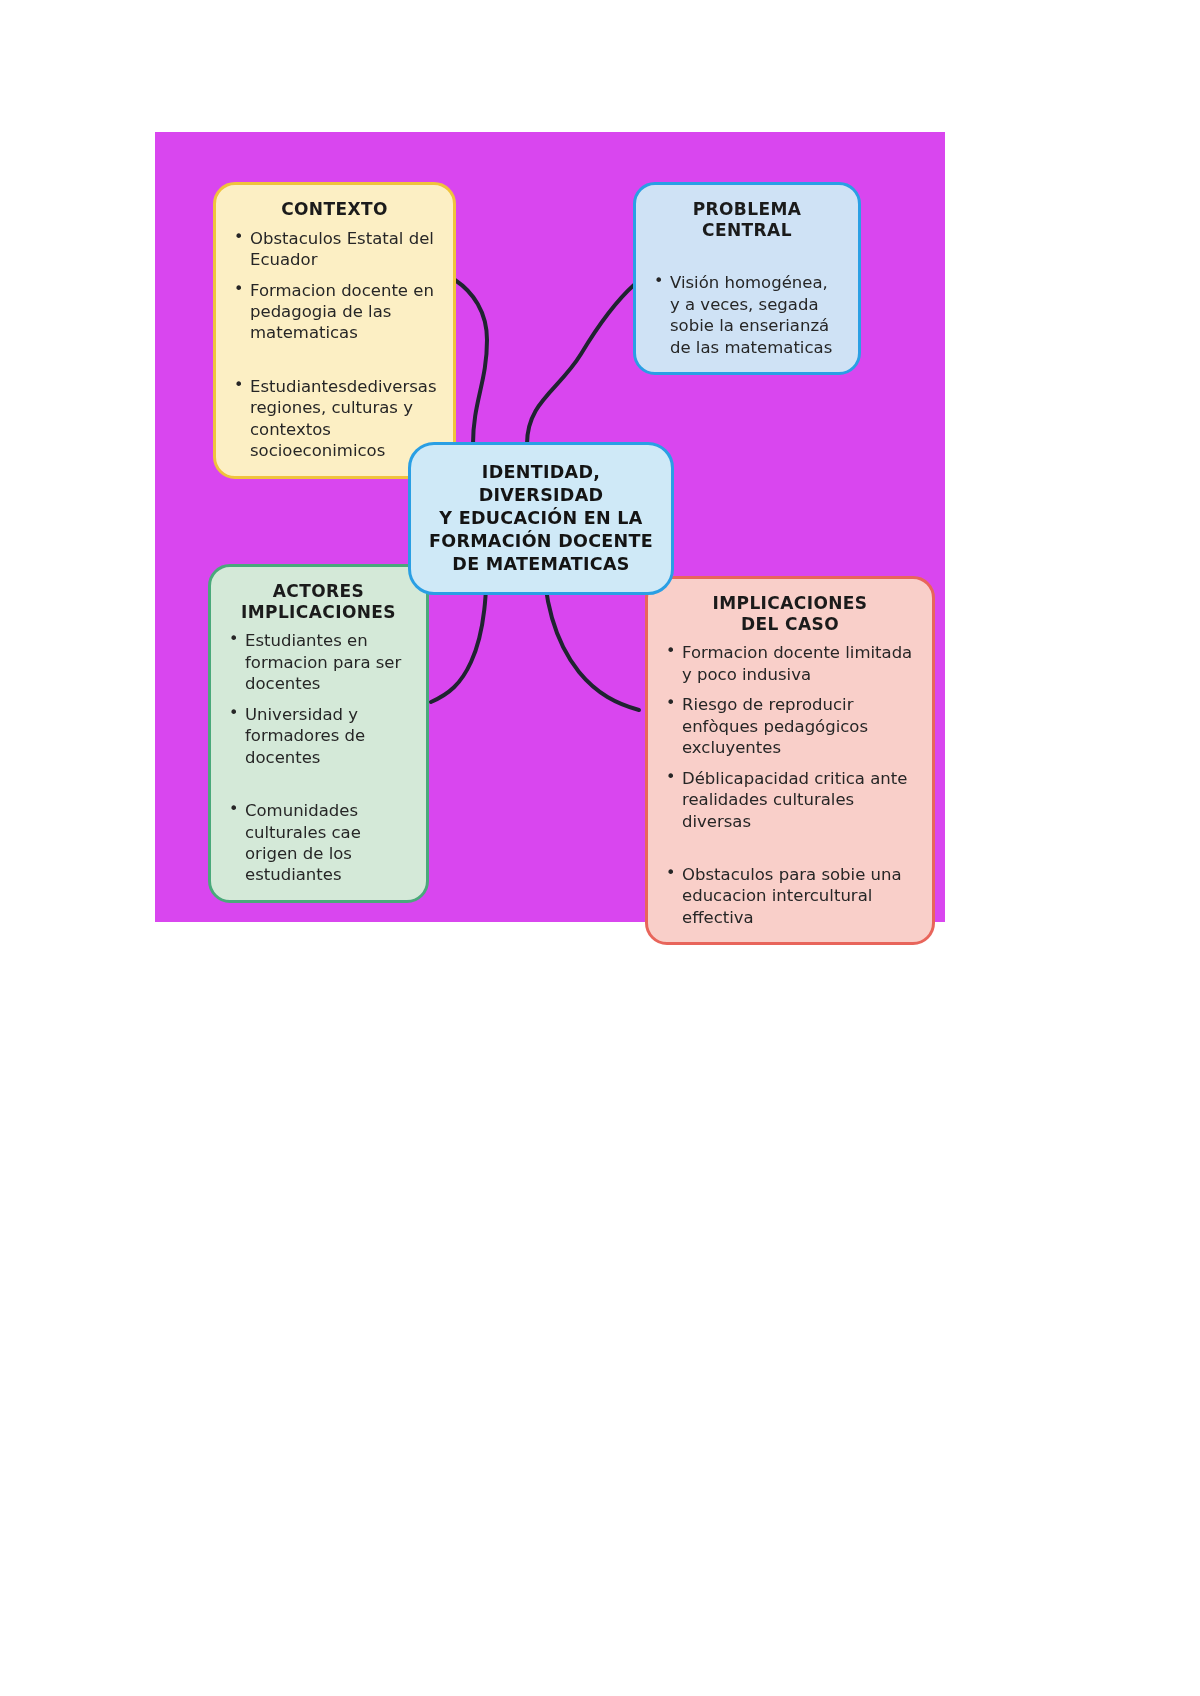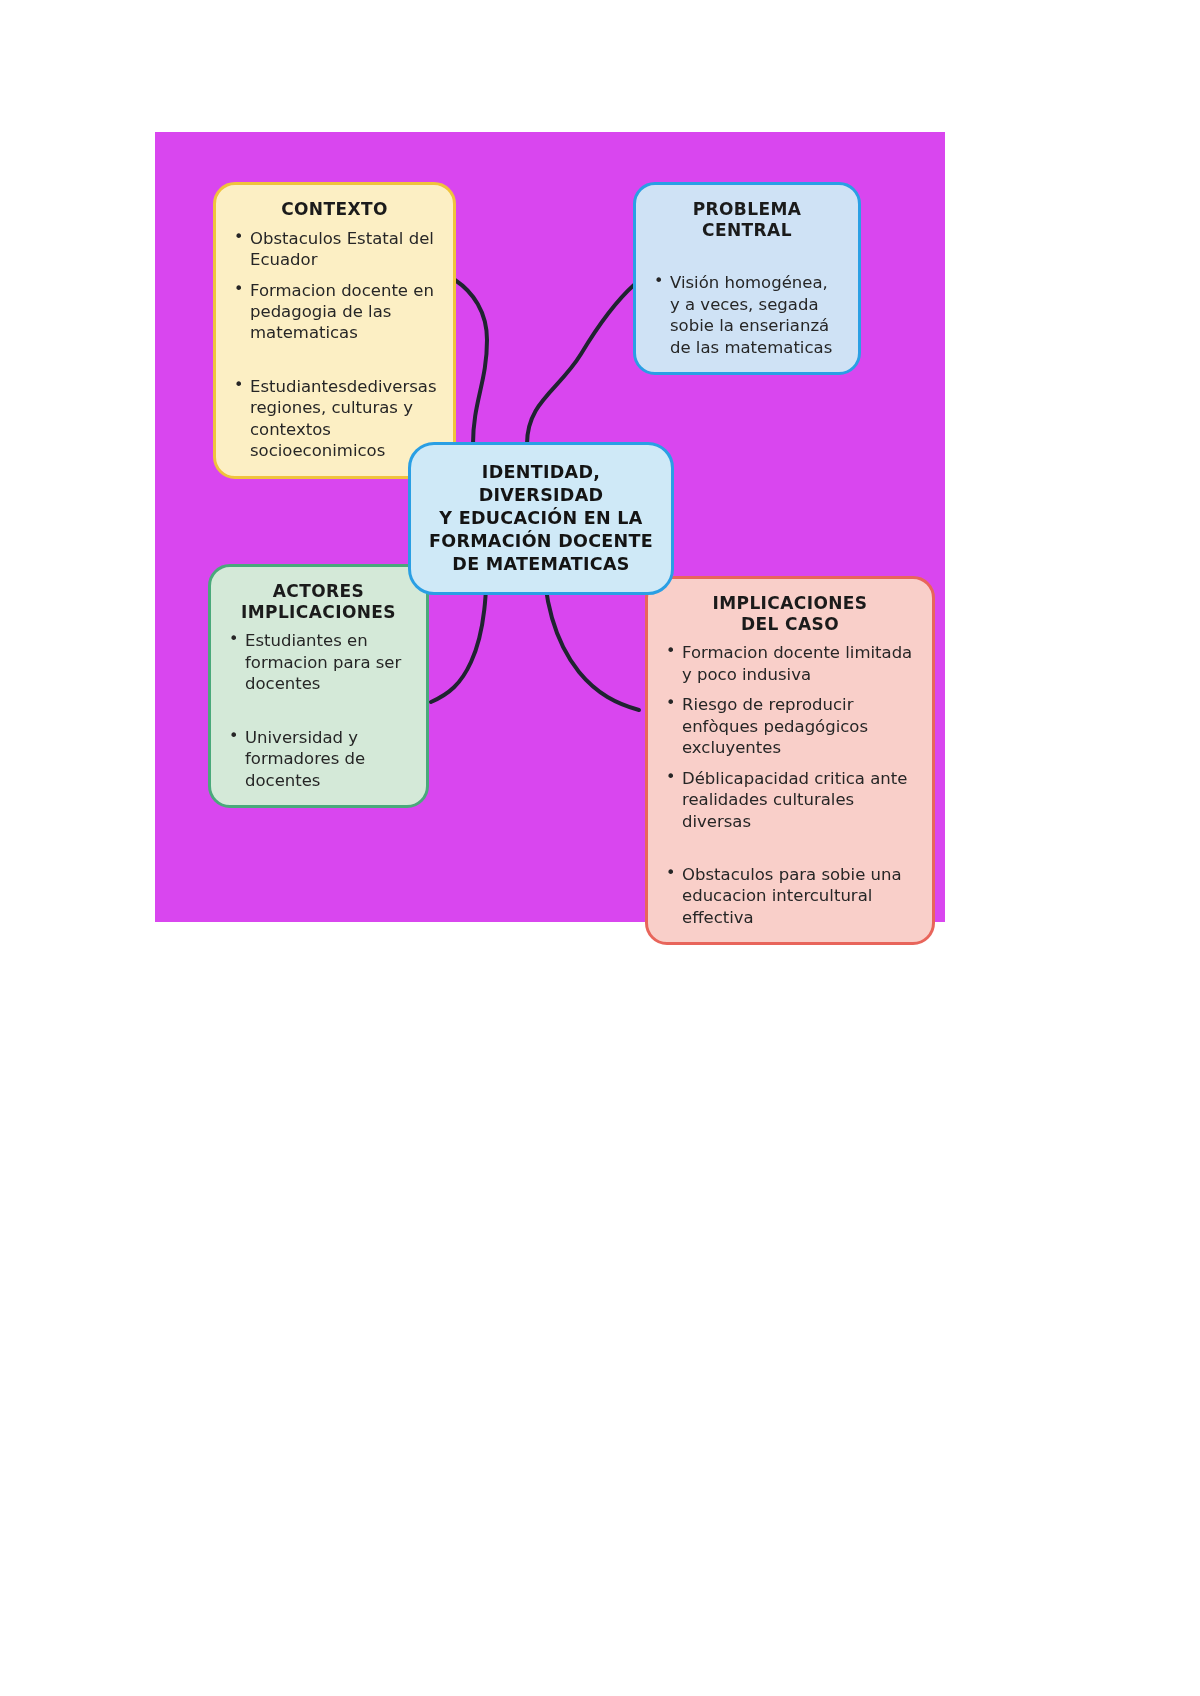--- a/index.html
+++ b/index.html
@@ -161,20 +161,21 @@
   </div>
 
   <div class="node" id="node-actores">
     <div class="node-title">
       <div>ACTORES</div>
       <div>IMPLICACIONES</div>
     </div>
     <ul>
       <li>Estudiantes en formacion para ser docentes</li>
       <li>Universidad y formadores de docentes</li>
+      <li>Comunidades culturales cae origen de los estudiantes</li>
     </ul>
   </div>
 
   <div class="node" id="node-implicaciones">
     <div class="node-title">
       <div>IMPLICACIONES</div>
       <div>DEL CASO</div>
     </div>
     <ul>
       <li>Formacion docente limitada y poco indusiva</li>

